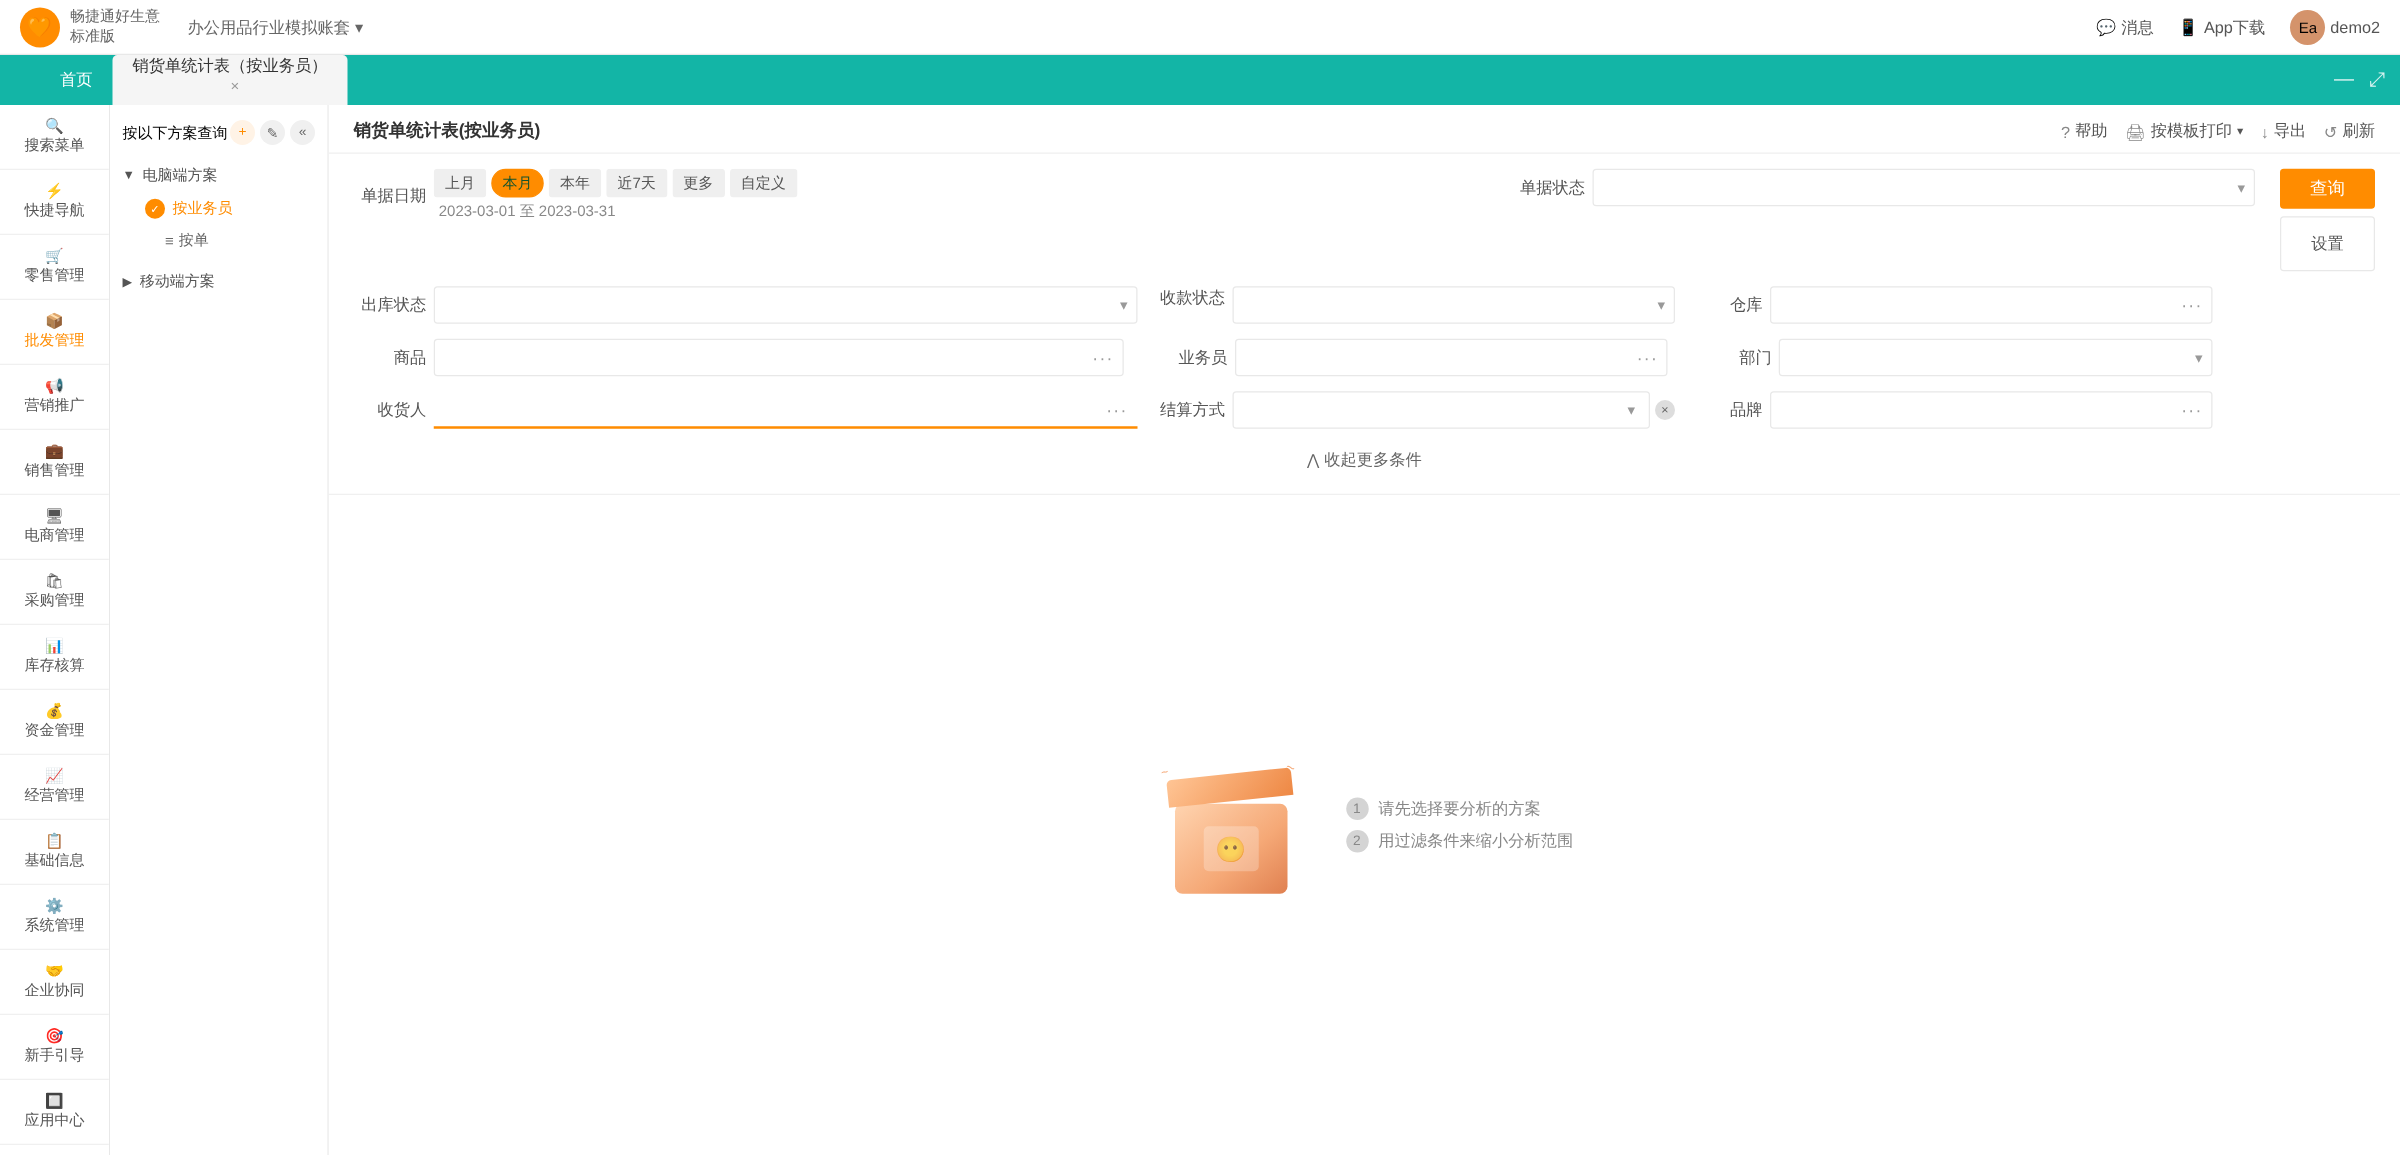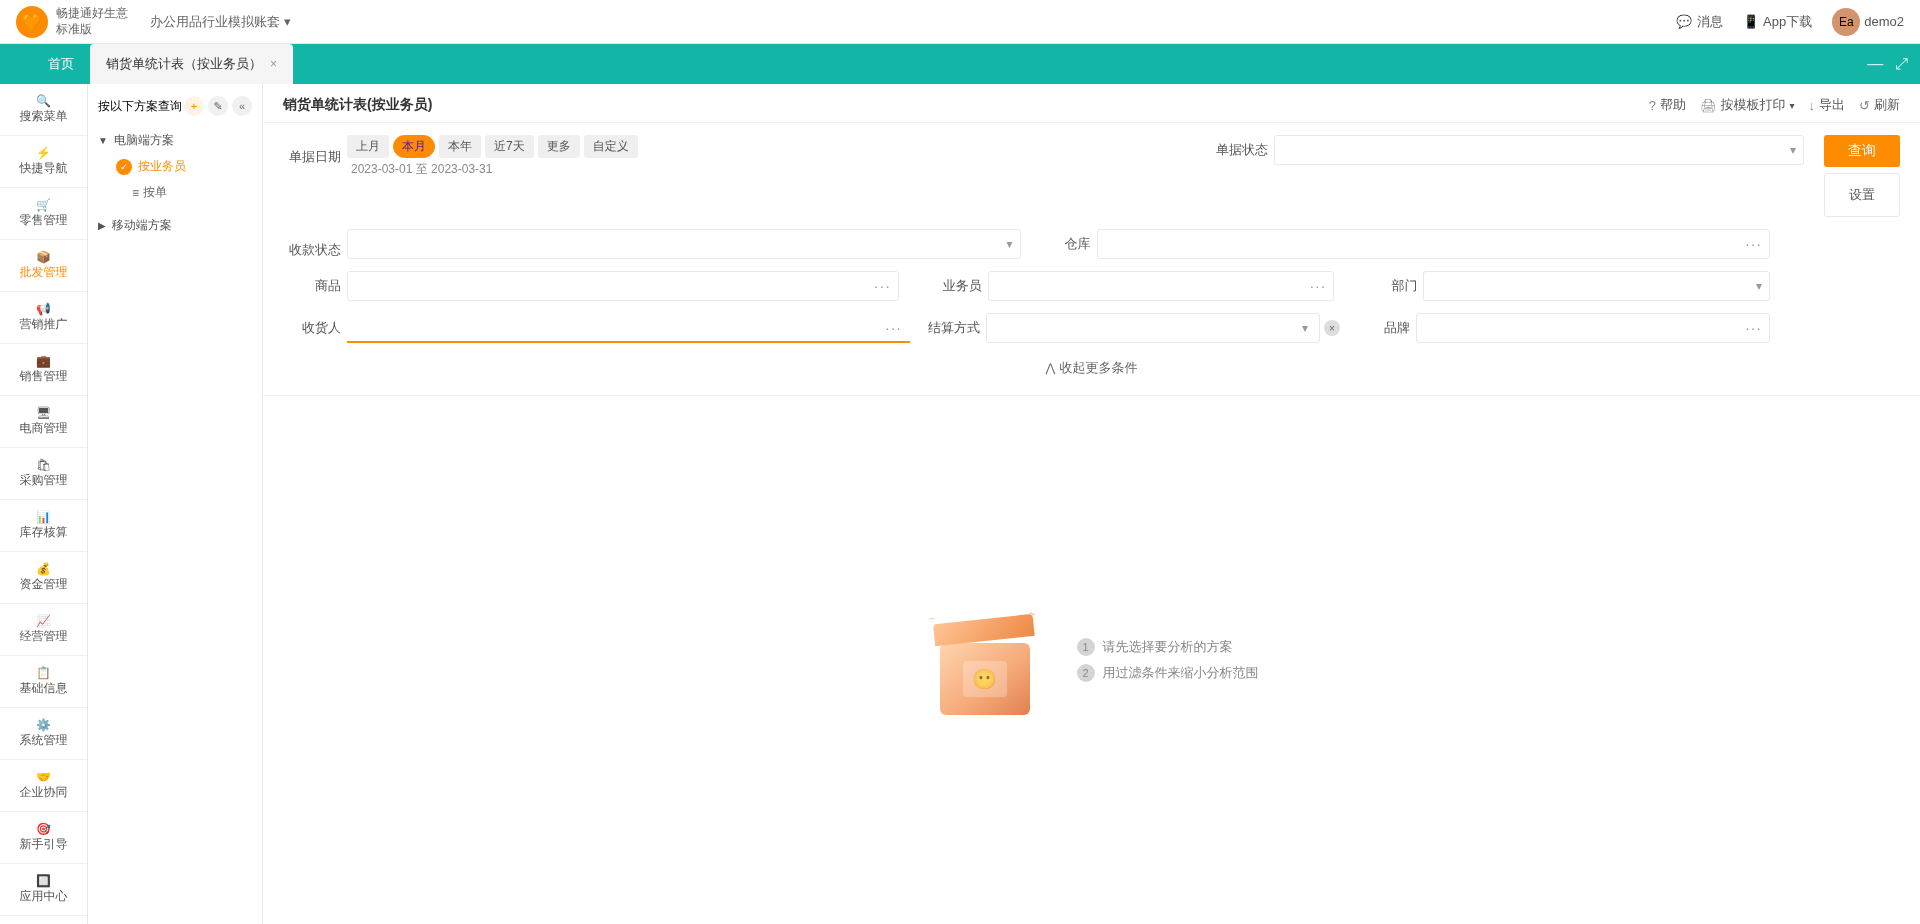--- a/index.html
+++ b/index.html
@@ -69,20 +69,21 @@
     }
     .tab-item.home {
       background: transparent;
       color: white;
       padding-left: 48px;
     }
     .tab-item.active {
       background: #f5f5f5;
       color: #333;
       border-radius: 4px 4px 0 0;
+      flex-direction: column;
     }
     .tab-item .tab-close {
       margin-left: 8px; font-size: 12px; cursor: pointer; color: #999;
     }
     .tab-bar-actions {
       margin-left: auto;
       display: flex; align-items: center; gap: 12px; padding-right: 12px;
     }
     .tab-bar-action {
       color: rgba(255,255,255,0.85); cursor: pointer; font-size: 16px;
@@ -201,21 +202,21 @@
       border-bottom: 1px solid #f0f0f0;
     }
     .filter-label {
       width: 58px; text-align: right; color: #555; font-size: 13px; flex-shrink: 0;
     }
     .date-btn {
       padding: 2px 8px; border-radius: 3px; font-size: 12px; cursor: pointer;
       border: 1px solid transparent; color: #555;
     }
     .date-btn.active {
-      background: #ff8c00; color: #4c1d95; border-color: #ff8c00; border-radius: 12px;
+      background: #ff8c00; color: #14532d; border-color: #ff8c00; border-radius: 12px;
     }
     .select-control {
       width: 100%; height: 30px; border: 1px solid #e8e8e8; border-radius: 3px;
       padding: 0 28px 0 8px; font-size: 13px; color: #333; background: white;
       cursor: pointer; appearance: none;
       position: relative;
     }
     .select-wrapper {
       position: relative; width: 100%;
     }
@@ -487,21 +488,29 @@
               </select>
             </div>
           </div>
           <div class="btn-col">
             <button class="query-btn">查询</button>
             <button class="setting-btn">设置</button>
           </div>
         </div>
 
         <div style="display:flex; align-items:center; gap:12px; margin-bottom:12px;">
-          <div style="flex:1; display:flex; align-items:flex-end; gap:6px;">
+          <div style="flex:1.5; display:flex; align-items:center; gap:6px;">
+            <span class="filter-label">出库状态</span>
+            <div class="select-wrapper" style="flex:1;">
+              <select class="select-control">
+                <option value=""></option>
+              </select>
+            </div>
+          </div>
+          <div style="flex:1; display:flex; align-items:flex-start; gap:6px;">
             <span class="filter-label">收款状态</span>
             <div class="select-wrapper" style="flex:1;">
               <select class="select-control">
                 <option value=""></option>
               </select>
             </div>
           </div>
           <div style="flex:1; display:flex; align-items:center; gap:6px; padding-right: 130px;">
             <span class="filter-label">仓库</span>
             <div style="flex:1; position:relative;">

